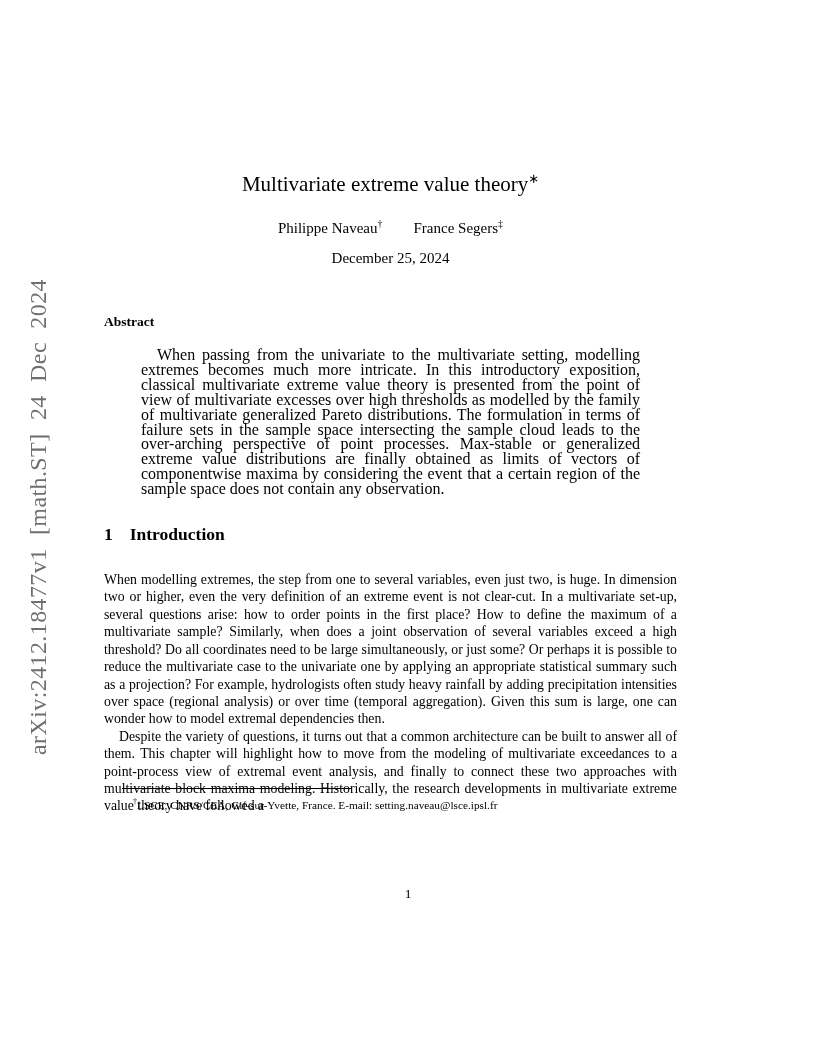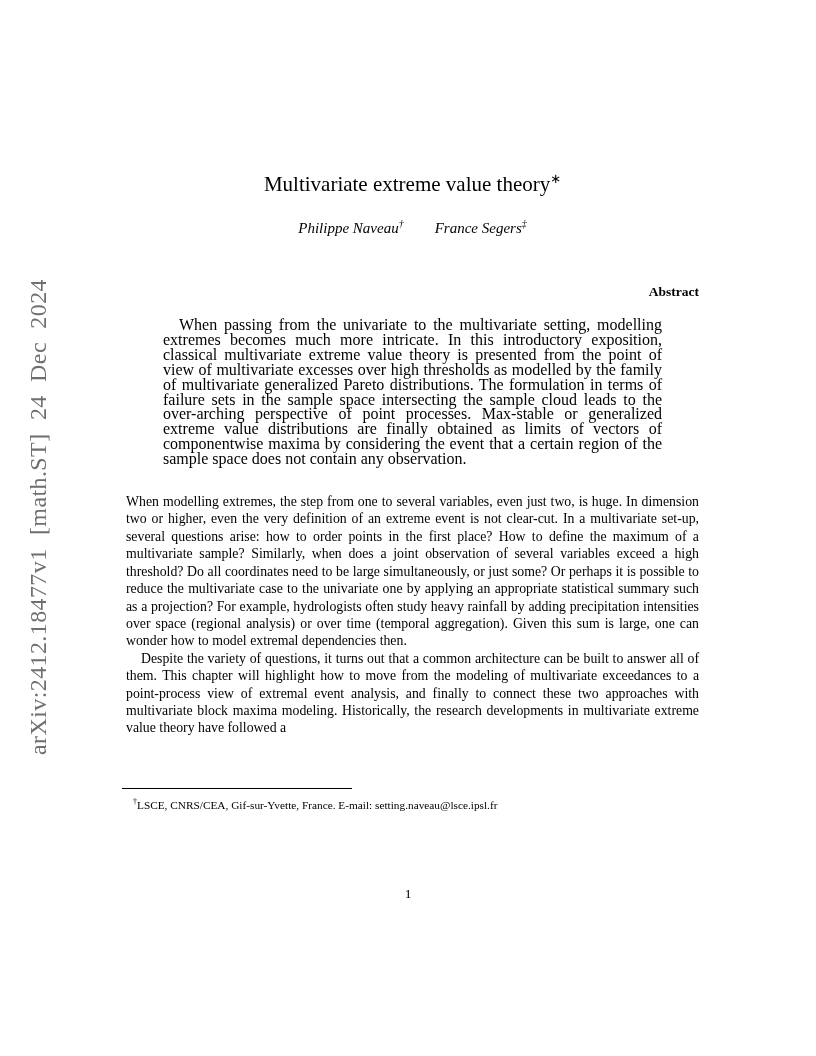--- a/index.html
+++ b/index.html
@@ -19,49 +19,48 @@
     left: 38px;
     transform: translate(-50%, -50%) rotate(-90deg);
     white-space: nowrap;
     color: #6f6f6f;
     font-size: 24px;
     letter-spacing: 0.4px;
     word-spacing: 7px;
   }
   .content {
     position: absolute;
-    left: 126px;
+    left: 104px;
     top: 0;
     width: 573px;
     padding-top: 171px;
   }
   .paper-title {
     text-align: center;
     font-size: 21px;
     margin: 0;
     font-weight: normal;
   }
   .paper-title sup { font-size: 13px; }
   .authors {
     margin-top: 21px;
     display: flex;
     justify-content: center;
     gap: 31px;
     font-size: 15px;
-    font-style: italic;
   }
   .authors sup { font-size: 10px; }
   .paper-date {
     margin-top: 13px;
     text-align: center;
     font-size: 15px;
   }
   .abstract-heading {
     margin-top: 47px;
-    text-align: right;
+    text-align: left;
     font-weight: bold;
     font-size: 13.5px;
   }
   .abstract-text {
     margin: 18px 37px 0 37px;
     font-size: 16px;
     line-height: 14.9px;
     text-align: justify;
     text-indent: 16px;
   }
@@ -118,25 +117,29 @@
 
   <div class="content">
 
     <h1 class="paper-title"><span>Multivariate extreme value theory</span><sup>∗</sup></h1>
 
     <div class="authors">
       <span class="author"><span>Philippe Naveau</span><sup>†</sup></span>
       <span class="author"><span>France Segers</span><sup>‡</sup></span>
     </div>
 
+    <div class="paper-date">December 25, 2024</div>
 
     <div class="abstract-heading">Abstract</div>
 
     <p class="abstract-text">When passing from the univariate to the multivariate setting, modelling extremes becomes much more intricate. In this introductory exposition, classical multivariate extreme value theory is presented from the point of view of multivariate excesses over high thresholds as modelled by the family of multivariate generalized Pareto distributions. The formulation in terms of failure sets in the sample space intersecting the sample cloud leads to the over-arching perspective of point processes. Max-stable or generalized extreme value distributions are finally obtained as limits of vectors of componentwise maxima by considering the event that a certain region of the sample space does not contain any observation.</p>
 
+    <div class="section-heading">
+      <span class="sec-number">1</span><span class="sec-title">Introduction</span>
+    </div>
 
     <p class="body-para first">When modelling extremes, the step from one to several variables, even just two, is huge. In dimension two or higher, even the very definition of an extreme event is not clear-cut. In a multivariate set-up, several questions arise: how to order points in the first place? How to define the maximum of a multivariate sample? Similarly, when does a joint observation of several variables exceed a high threshold? Do all coordinates need to be large simultaneously, or just some? Or perhaps it is possible to reduce the multivariate case to the univariate one by applying an appropriate statistical summary such as a projection? For example, hydrologists often study heavy rainfall by adding precipitation intensities over space (regional analysis) or over time (temporal aggregation). Given this sum is large, one can wonder how to model extremal dependencies then.</p>
     <p class="body-para indent">Despite the variety of questions, it turns out that a common architecture can be built to answer all of them. This chapter will highlight how to move from the modeling of multivariate exceedances to a point-process view of extremal event analysis, and finally to connect these two approaches with multivariate block maxima modeling. Historically, the research developments in multivariate extreme value theory have followed a</p>
 
   </div>
 
   <div class="footnote-block">
     <div class="footnote-rule"></div>
     <p class="footnote"><sup>†</sup><span>LSCE, CNRS/CEA, Gif-sur-Yvette, France. E-mail: setting.naveau@lsce.ipsl.fr</span></p>
   </div>

